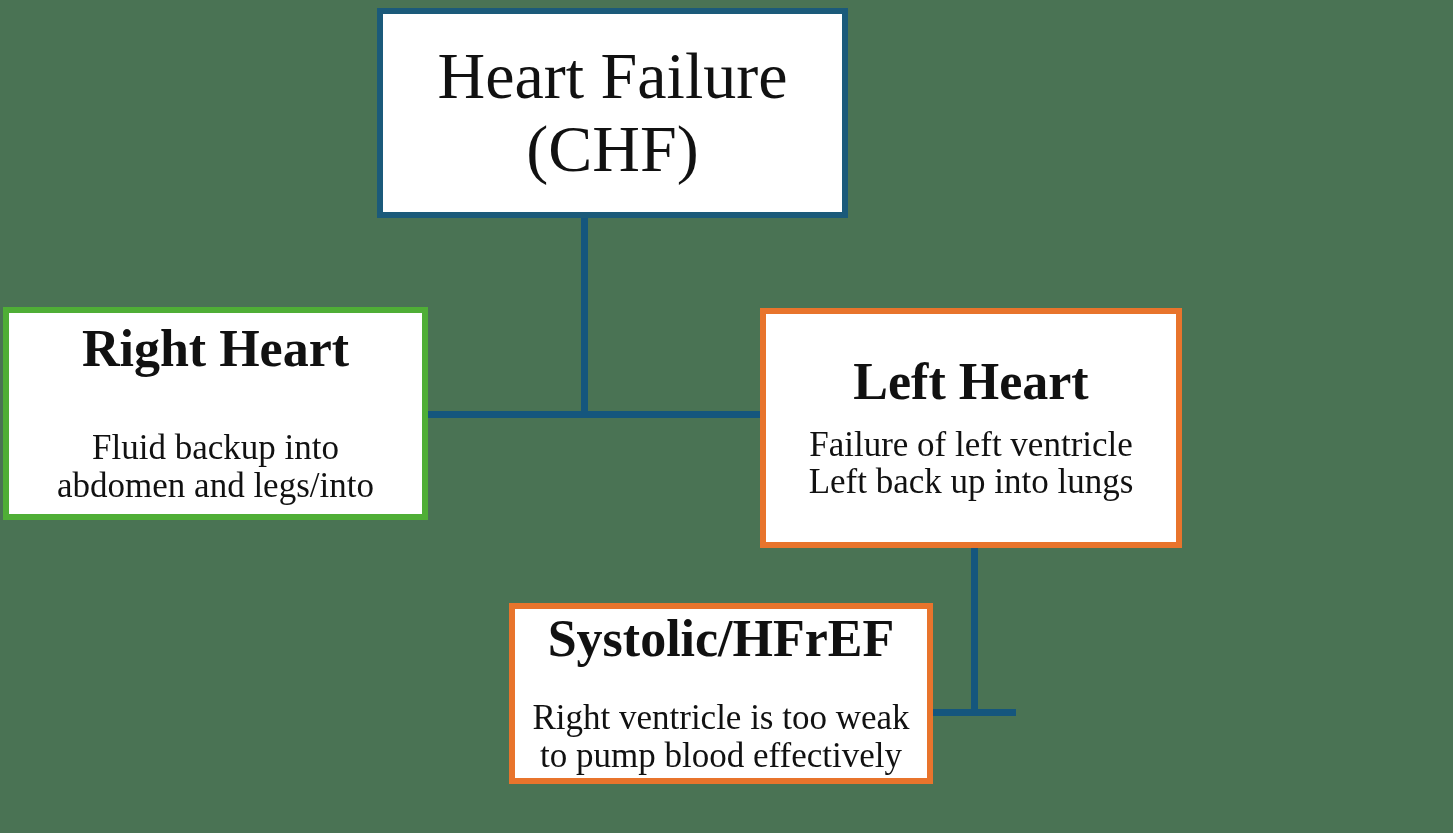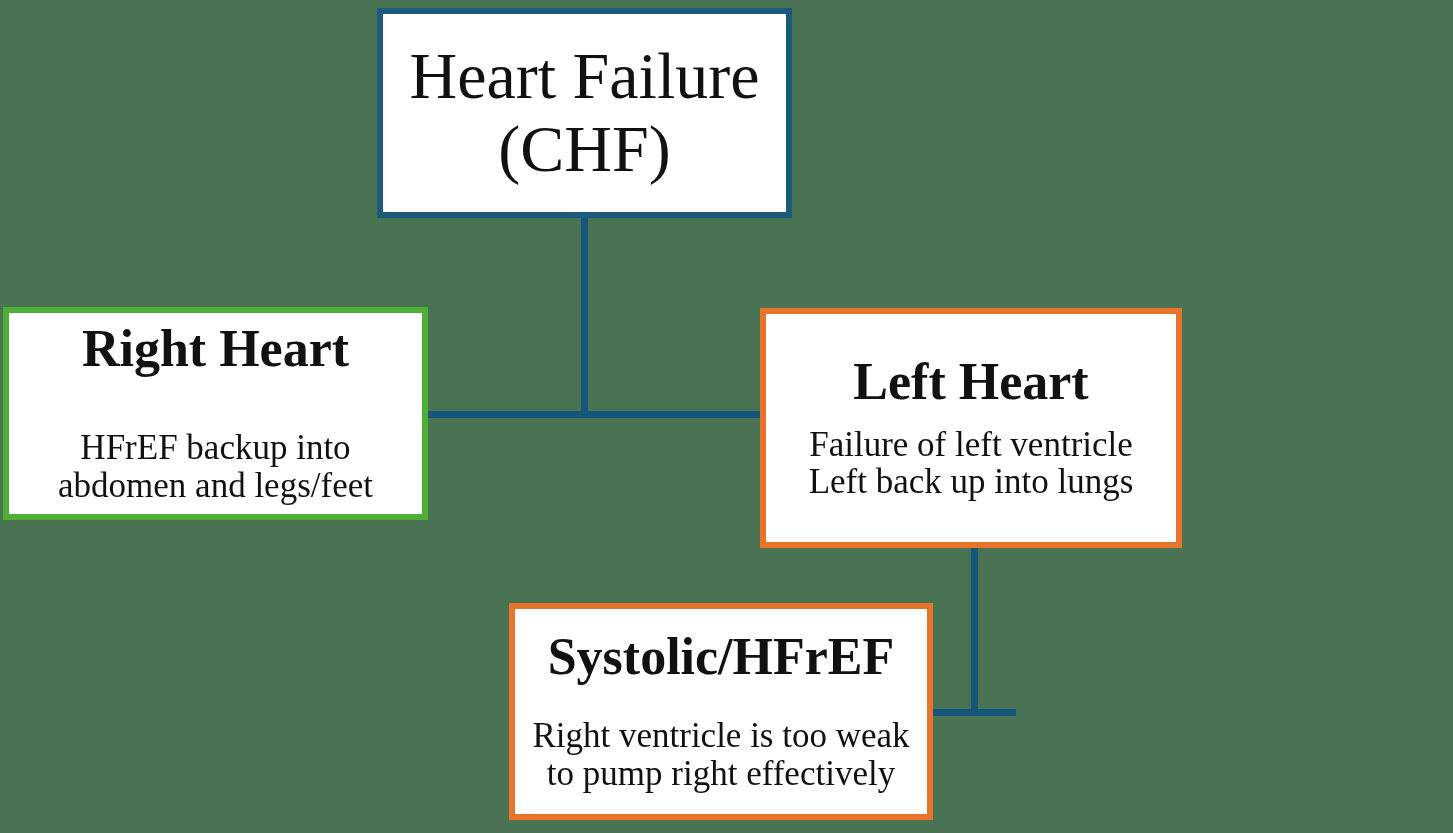--- a/index.html
+++ b/index.html
@@ -27,39 +27,39 @@
     position: absolute;
     background: var(--node-bg);
     display: flex;
     flex-direction: column;
     align-items: center;
     justify-content: center;
     text-align: center;
     color: var(--text);
   }
   .node-root {
-    left: 377px; top: 8px; width: 415px; height: 210px;
+    left: 377px; top: 8px; width: 471px; height: 210px;
     border: 6px solid var(--blue-border);
   }
   .node-root .root-title {
     font-size: 66px;
     line-height: 1.1;
     font-weight: 400;
   }
   .node-right {
     left: 3px; top: 307px; width: 425px; height: 213px;
     border: 6px solid var(--green-border);
     gap: 36px;
   }
   .node-left {
     left: 760px; top: 308px; width: 422px; height: 240px;
     border: 6px solid var(--orange-border);
   }
   .node-systolic {
-    left: 509px; top: 603px; width: 424px; height: 217px;
+    left: 509px; top: 603px; width: 424px; height: 181px;
     border: 6px solid var(--orange-border);
     gap: 16px;
   }
   .node-diastolic {
     left: 1014px; top: 602px; width: 426px; height: 217px;
     border: 6px solid var(--orange-border);
   }
   .node-heading {
     font-size: 52px;
     font-weight: 700;
@@ -90,35 +90,35 @@
   <div class="connector conn-v2"></div>
   <div class="connector conn-h2"></div>
 
   <div class="node node-root">
     <div class="root-title">Heart Failure (CHF)</div>
   </div>
 
   <div class="node node-right">
     <div class="node-heading">Right Heart</div>
     <div class="node-body">
-      <div>HFrEF backup into</div>
-      <div>abdomen and legs/feet</div>
+      <div>Fluid backup into</div>
+      <div>abdomen and legs/into</div>
     </div>
   </div>
 
   <div class="node node-left">
     <div class="node-heading">Left Heart</div>
     <div class="node-body">
       <div>Failure of left ventricle</div>
       <div>Left back up into lungs</div>
     </div>
   </div>
 
   <div class="node node-systolic">
     <div class="node-heading">Systolic/HFrEF</div>
     <div class="node-body">
       <div>Right ventricle is too weak</div>
-      <div>to pump right effectively</div>
+      <div>to pump blood effectively</div>
     </div>
   </div>
 
 
 </div>
 
 </body></html>

